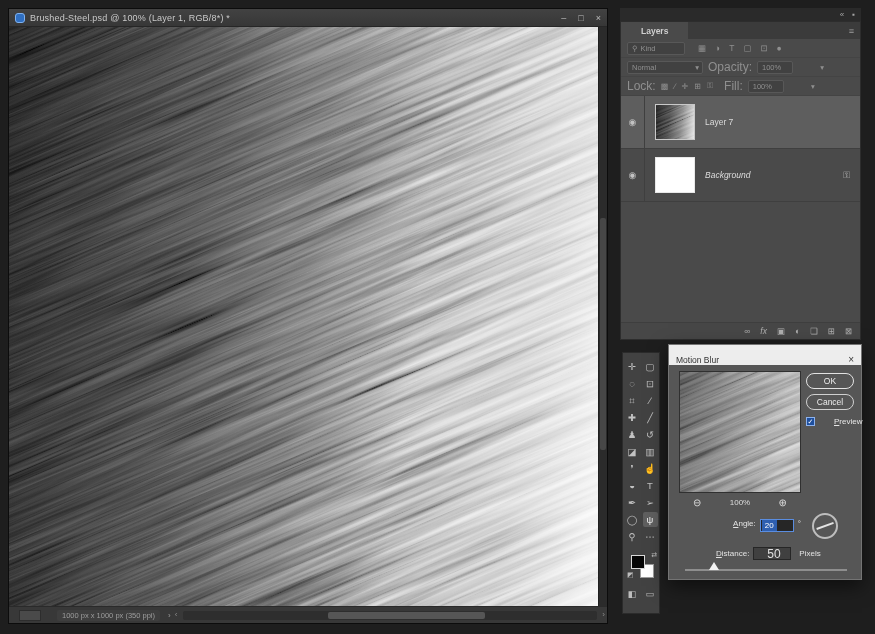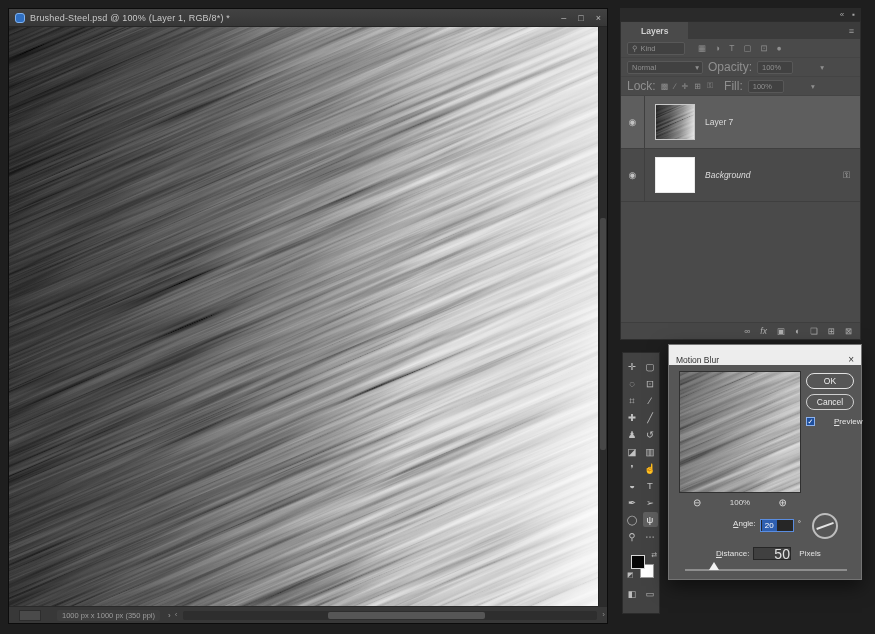--- a/index.html
+++ b/index.html
@@ -130,21 +130,21 @@
   .angle-input { width:34px; height:13px; background:#262626; border:1px solid #5a8de0;
     display:flex; align-items:center; padding:0 1px; }
   .angle-sel { background:#2e5fb0; color:#ffffff; font-size:8px; padding:0 3px; line-height:11px; }
   .deg { font-size:8px; color:#e2e2e2; }
   .dial { position:absolute; left:143px; top:168px; width:26px; height:26px; border:2px solid #bdbdbd;
     border-radius:50%; }
   .dial-needle { position:absolute; left:2px; top:10px; width:18px; height:1.5px; background:#e3e3e3;
     transform:rotate(-20deg); }
   .dist-row { position:absolute; left:0; top:202px; width:194px; display:flex; align-items:center; gap:4px; padding-left:47px; }
   .dist-input { width:38px; height:13px; background:#404040; border:1px solid #262626;
-    font-size:14px; color:#e0e0e0; display:flex; align-items:center; padding-left:20px; }
+    font-size:12px; color:#e0e0e0; display:flex; align-items:center; padding-left:13px; }
   .unit { font-size:8px; color:#e2e2e2; margin-left:4px; }
   .slider { position:absolute; left:16px; top:224px; width:162px; height:2px; background:#8e8e8e; }
   .slider-thumb { position:absolute; left:24px; top:-7px; width:0; height:0;
     border-left:5px solid transparent; border-right:5px solid transparent; border-bottom:8px solid #f2f2f2; }
 </style>
 </head>
 <body>
 
 <svg width="0" height="0" style="position:absolute" aria-hidden="true">
   <defs>

